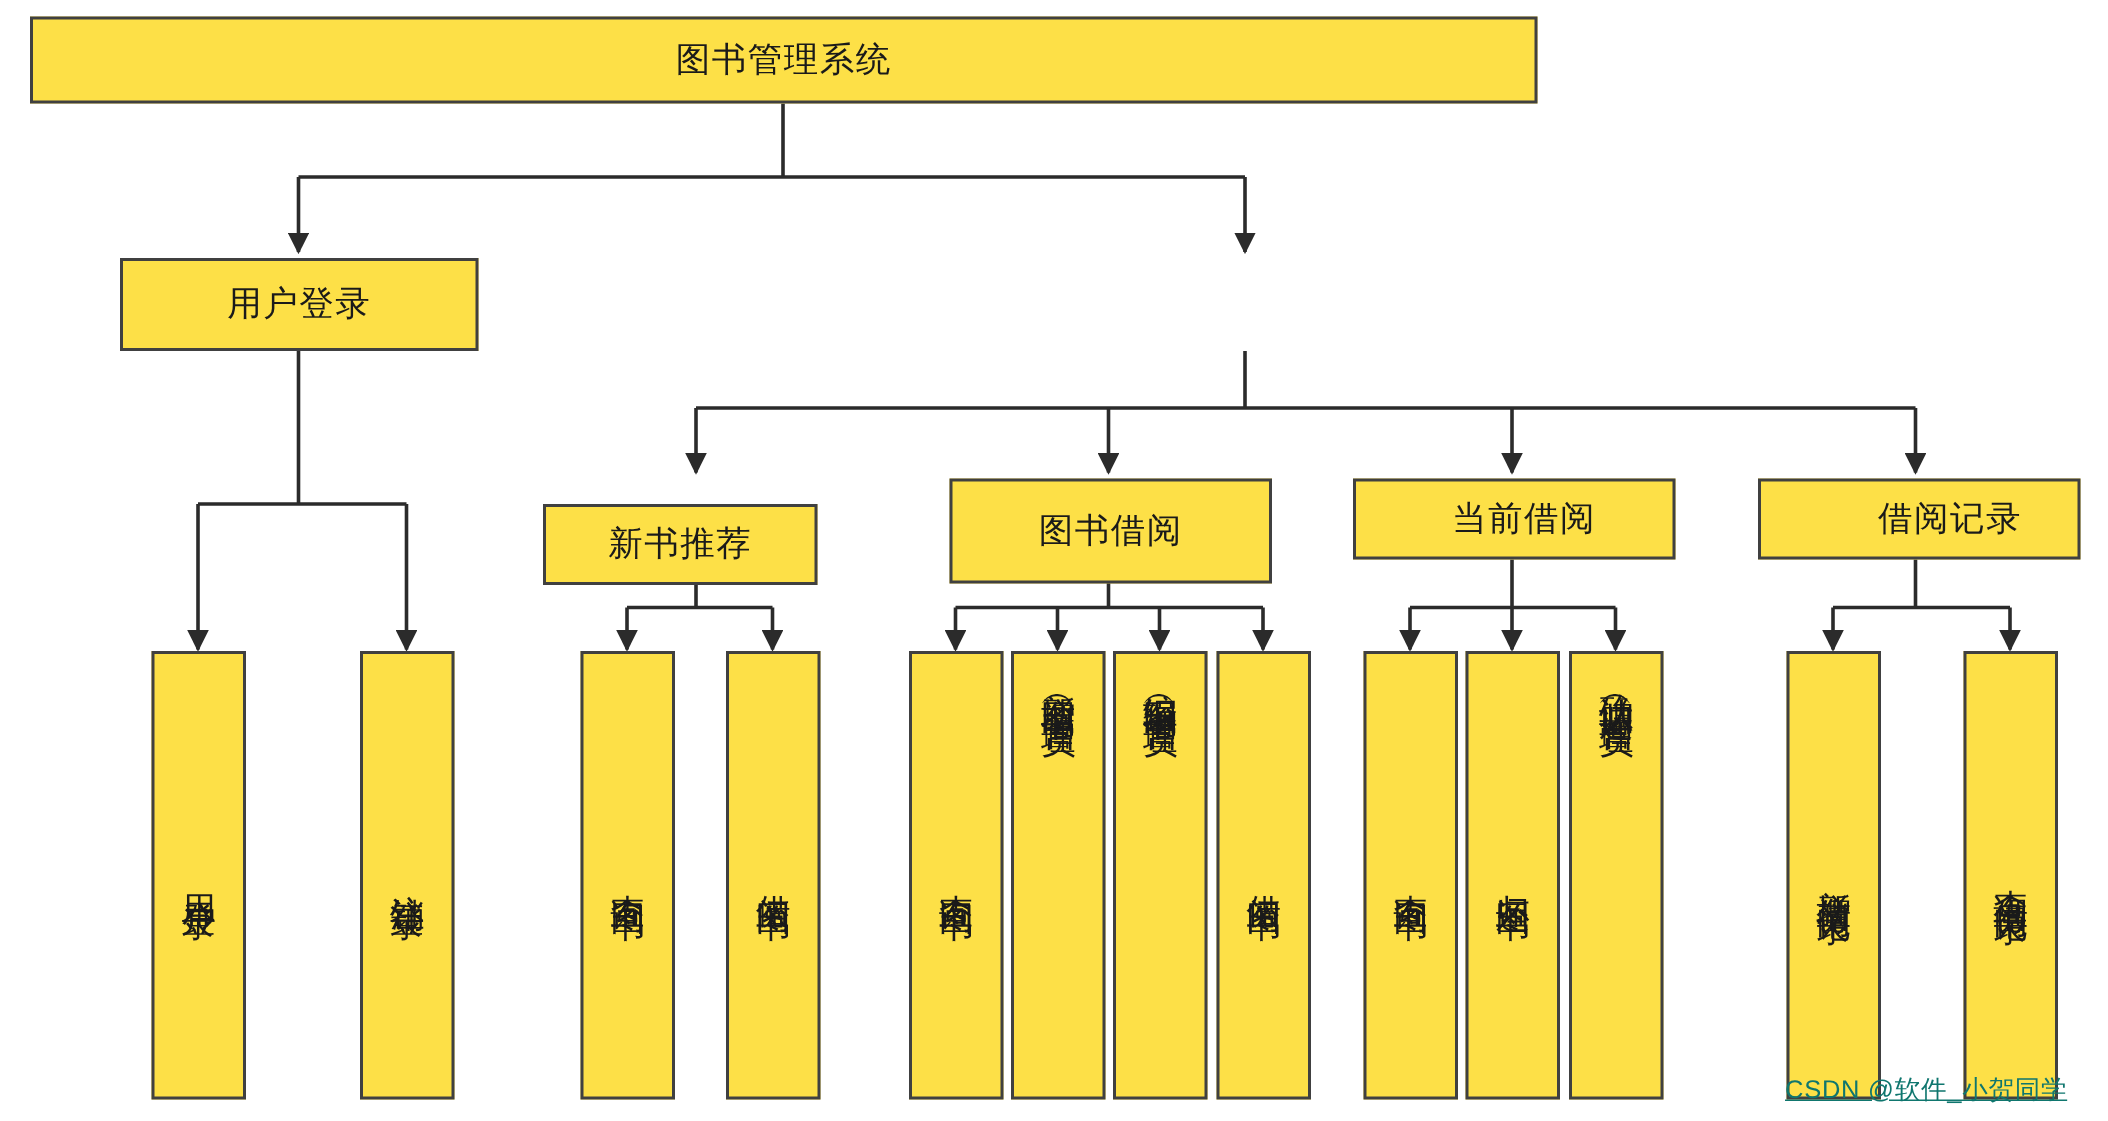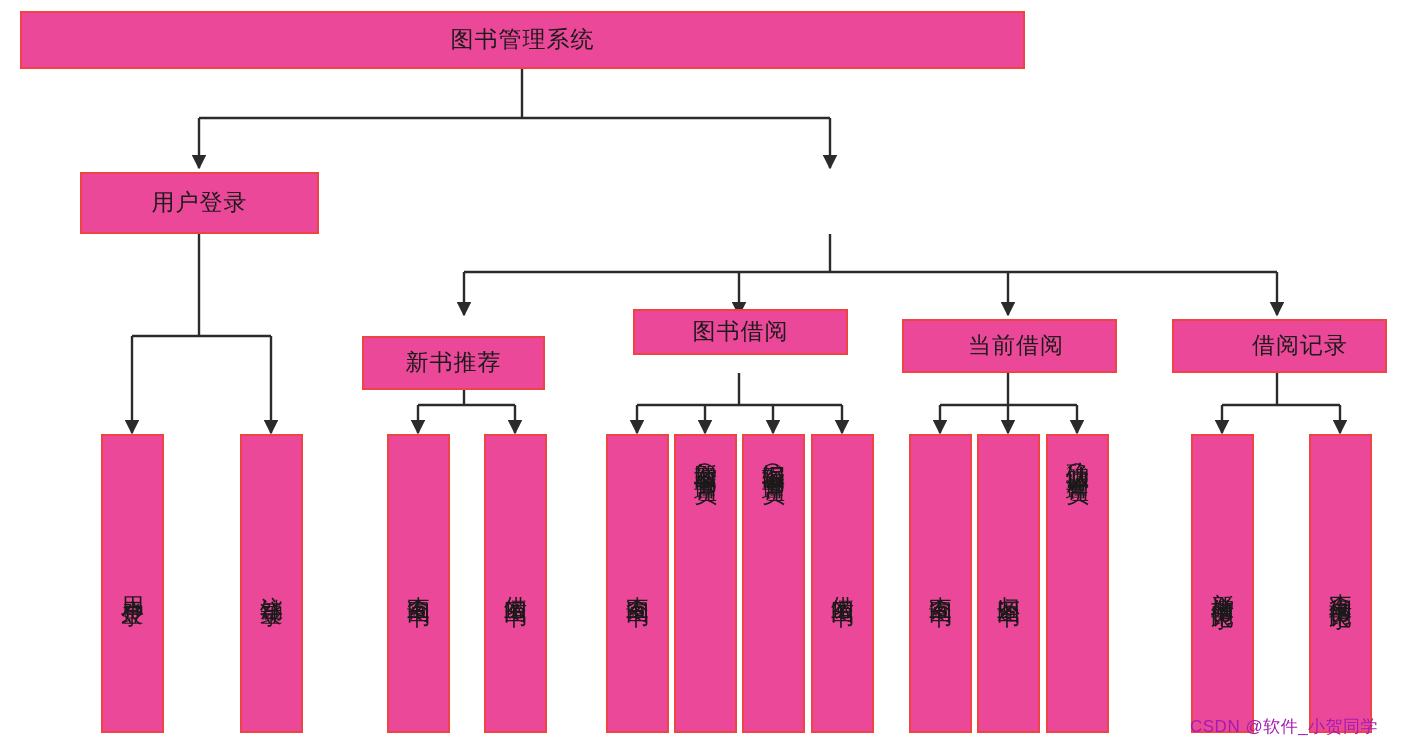--- a/index.html
+++ b/index.html
@@ -22,22 +22,22 @@
     position: absolute;
     left: 0;
     top: 0;
     width: 1405px;
     height: 747px;
     pointer-events: none;
   }
   .node {
     position: absolute;
     box-sizing: border-box;
-    background: #ec4899;
-    border: 2px solid #ef4444;
+    background: #fde047;
+    border: 2px solid #404040;
     display: flex;
     align-items: center;
     justify-content: center;
     color: #1a1a1a;
   }
   .node.horiz {
     font-size: 23px;
     line-height: 1.2;
     letter-spacing: 1px;
   }
@@ -55,24 +55,25 @@
     text-orientation: upright;
     font-size: 23px;
     line-height: 1.18;
     letter-spacing: 3px;
     white-space: nowrap;
     color: #1a1a1a;
   }
   .watermark {
     position: absolute;
     font-size: 17px;
-    color: #a21caf;
+    color: #0f766e;
     letter-spacing: 0.5px;
     white-space: nowrap;
     user-select: none;
+    text-decoration: underline;
   }
 </style>
 </head>
 <body>
 
 <div id="diagram-root">
 
   <svg id="edges" viewBox="0 0 1405 747" xmlns="http://www.w3.org/2000/svg">
     <defs>
       <marker id="arrow" viewBox="0 0 10 10" refX="9" refY="5" markerWidth="6" markerHeight="6" orient="auto-start-reverse">
@@ -130,21 +131,21 @@
     <span>图书管理系统</span>
   </div>
 
   <div class="node horiz" style="left:80px; top:172px; width:239px; height:62px;">
     <span>用户登录</span>
   </div>
 
   <div class="node horiz" style="left:362px; top:336px; width:183px; height:54px;">
     <span>新书推荐</span>
   </div>
-  <div class="node horiz" style="left:633px; top:309px; width:215px; height:46px;font-family:Liberation Serif, serif;">
+  <div class="node horiz" style="left:633px; top:319px; width:215px; height:70px;font-family:Liberation Serif, serif;">
     <span>图书借阅</span>
   </div>
   <div class="node horiz" style="left:902px; top:319px; width:215px; height:54px;padding-left:13px;">
     <span>当前借阅</span>
   </div>
   <div class="node horiz" style="left:1172px; top:319px; width:215px; height:54px;padding-left:41px;">
     <span>借阅记录</span>
   </div>
 
   <div class="node leaf centered" style="left:101px; top:434px; width:63px; height:299px;">

